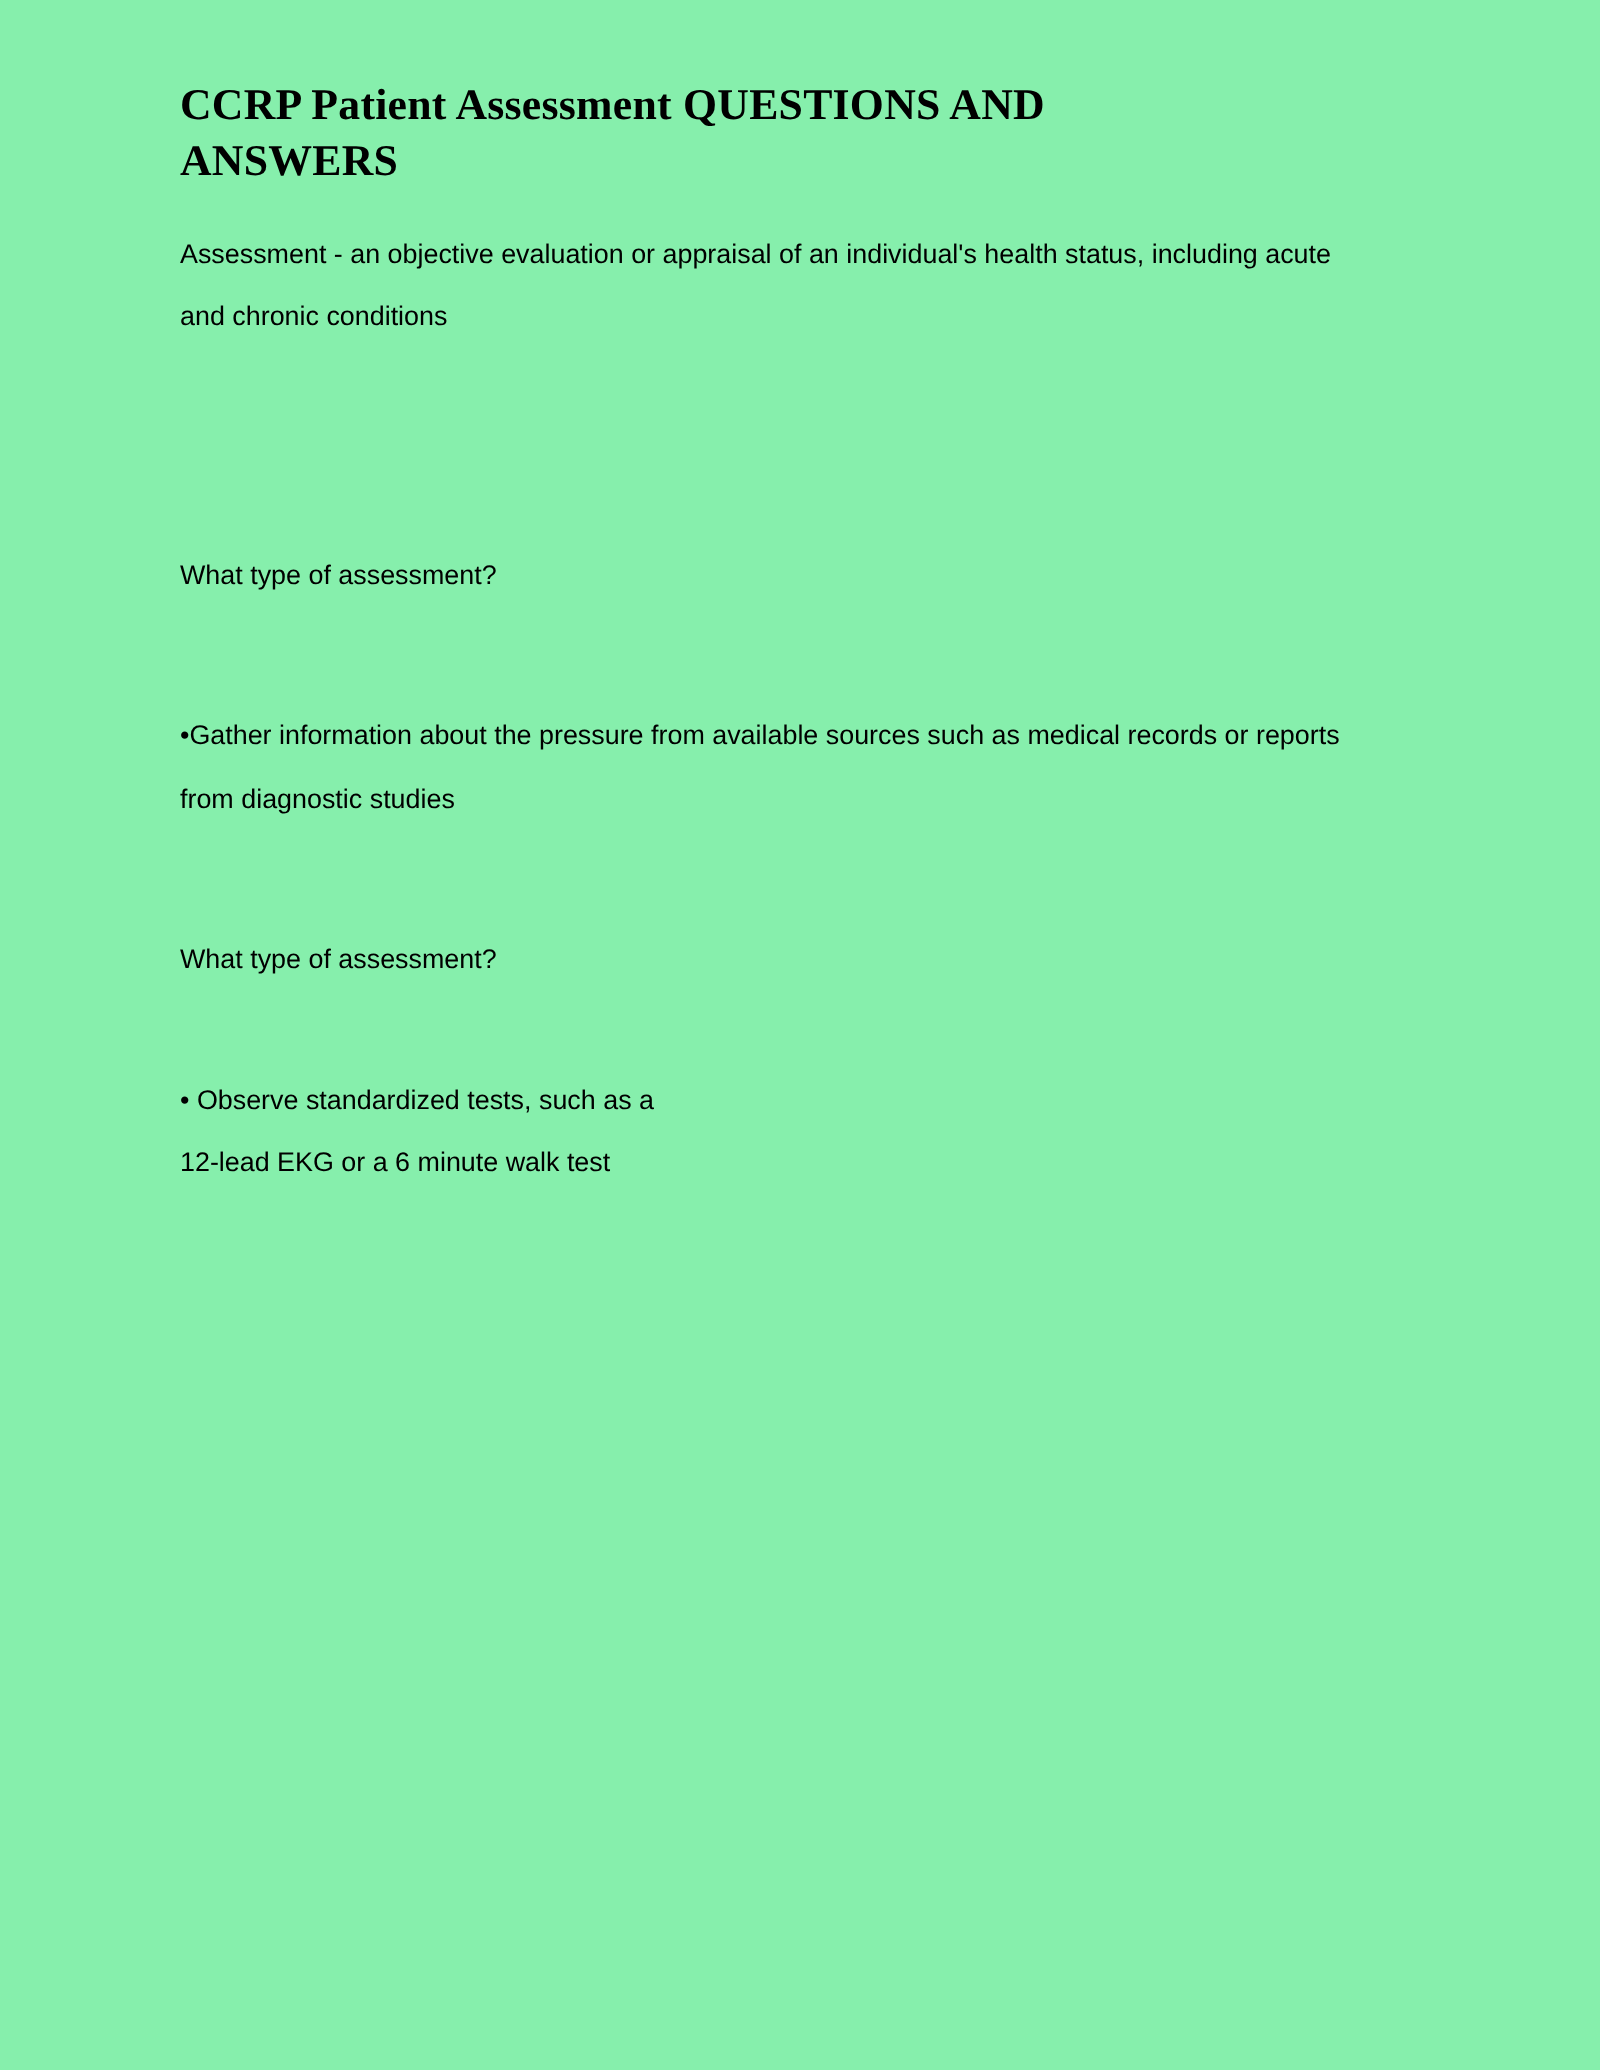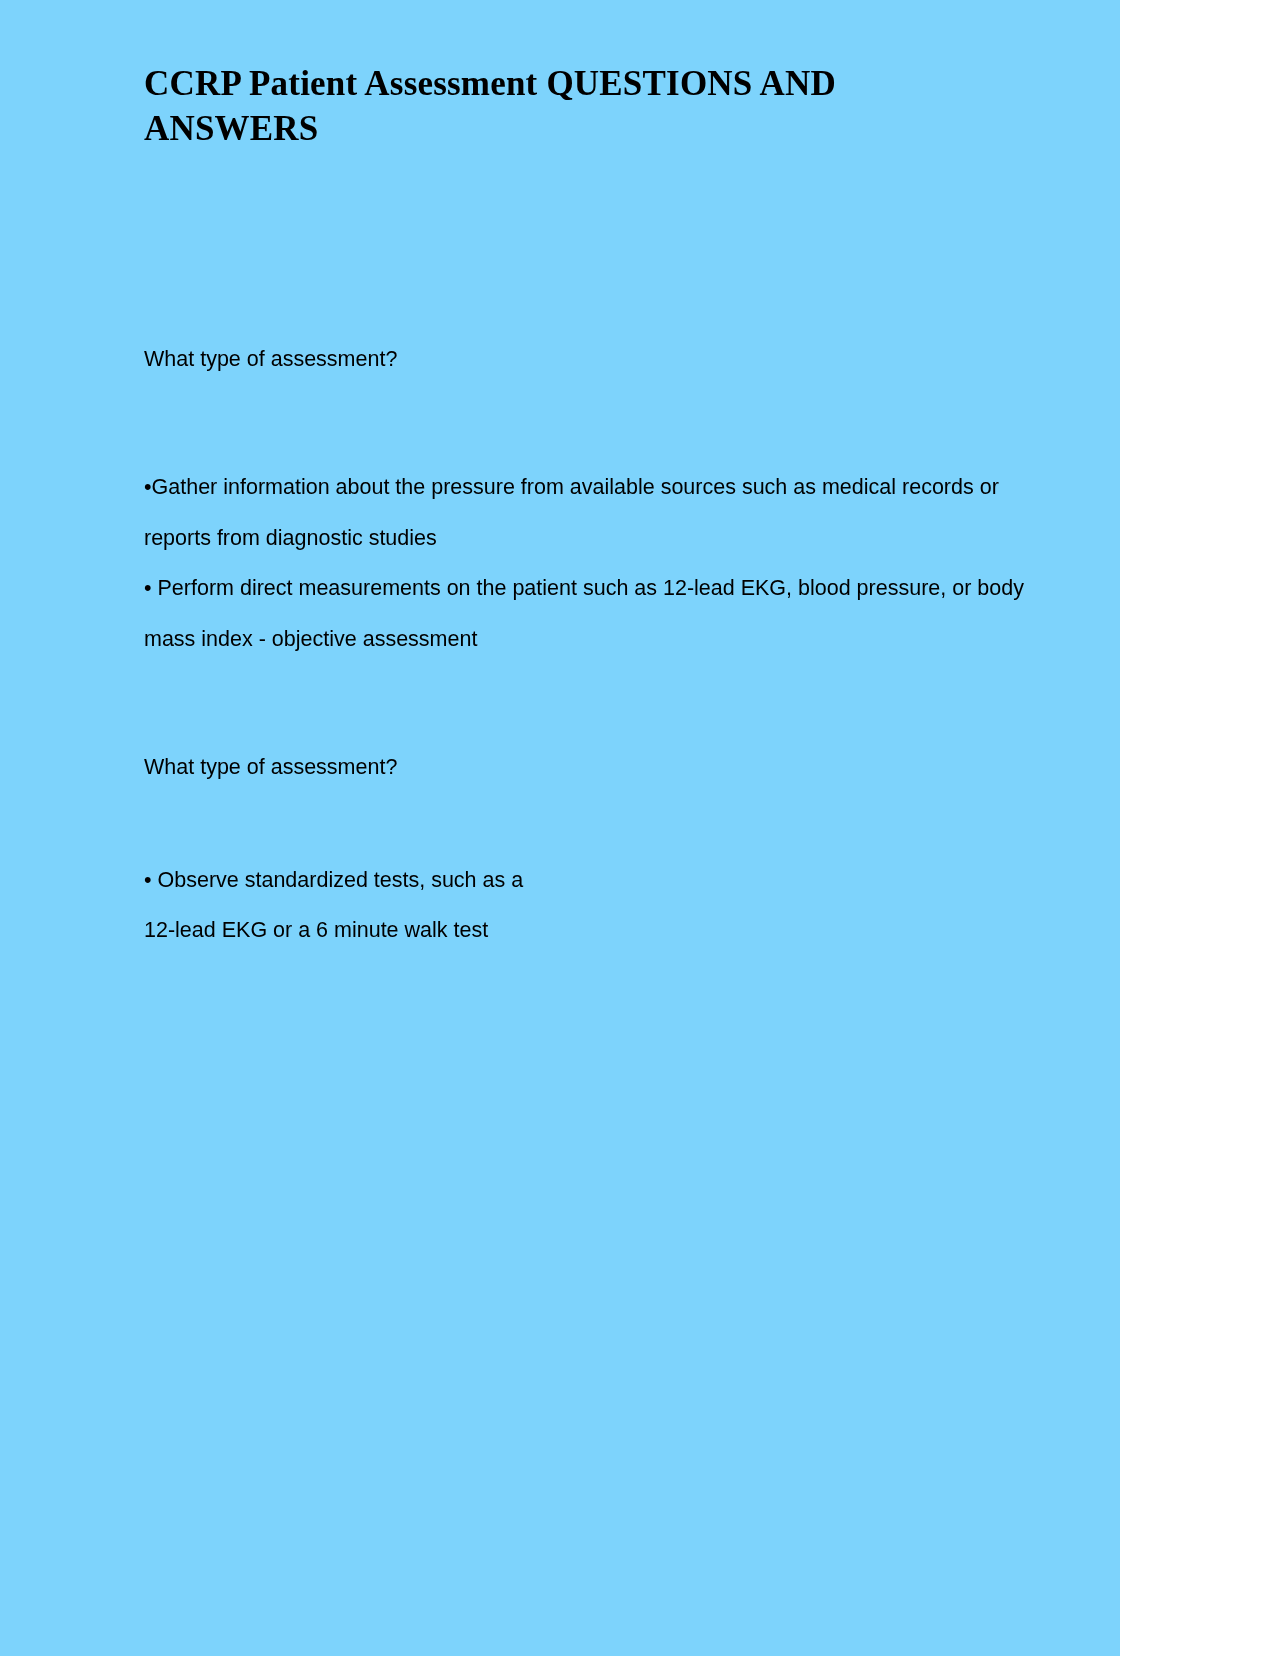--- a/index.html
+++ b/index.html
@@ -9,23 +9,23 @@
   }
   body {
     width: 1280px;
     height: 1656px;
     font-family: "Liberation Sans", sans-serif;
     color: #000000;
     -webkit-font-smoothing: antialiased;
   }
   .page {
     position: relative;
-    width: 1120px;
+    width: 1280px;
     height: 1656px;
-    background: #7dd3fc;
+    background: #86efac;
     box-sizing: border-box;
     padding: 62px 82px 0 144px;
   }
   .doc-title {
     font-family: "Liberation Serif", serif;
     font-weight: bold;
     font-size: 35px;
     line-height: 1.28;
     letter-spacing: 0.2px;
     margin: 0 0 26px 0;
@@ -48,33 +48,33 @@
     height: 62px;
   }
 </style>
 </head>
 <body>
 
 <div class="page">
 
   <h1 class="doc-title">CCRP Patient Assessment QUESTIONS AND ANSWERS</h1>
 
+  <p class="para block">Assessment - an objective evaluation or appraisal of an individual's health status, including acute and chronic conditions</p>
 
   <div class="gap-lg"></div>
 
 
   <div class="gap-lg"></div>
 
   <p class="para block">What type of assessment?</p>
 
   <div class="gap-lg"></div>
 
   <p class="para block">•Gather information about the pressure from available sources such as medical records or reports from diagnostic studies</p>
 
-  <p class="para block">• Perform direct measurements on the patient such as 12-lead EKG, blood pressure, or body mass index - objective assessment</p>
 
   <div class="gap-lg"></div>
 
   <p class="para block">What type of assessment?</p>
 
   <div class="gap-md"></div>
 
   <p class="para block">• Observe standardized tests, such as a</p>
 
   <p class="para block">12-lead EKG or a 6 minute walk test</p>

